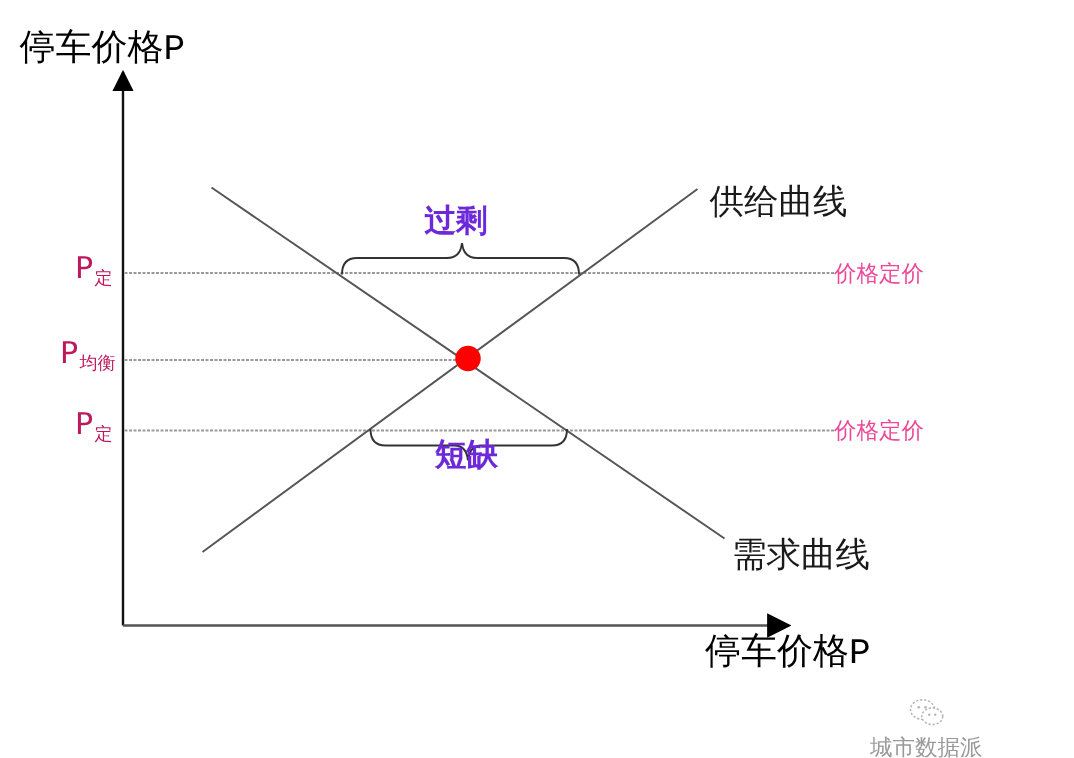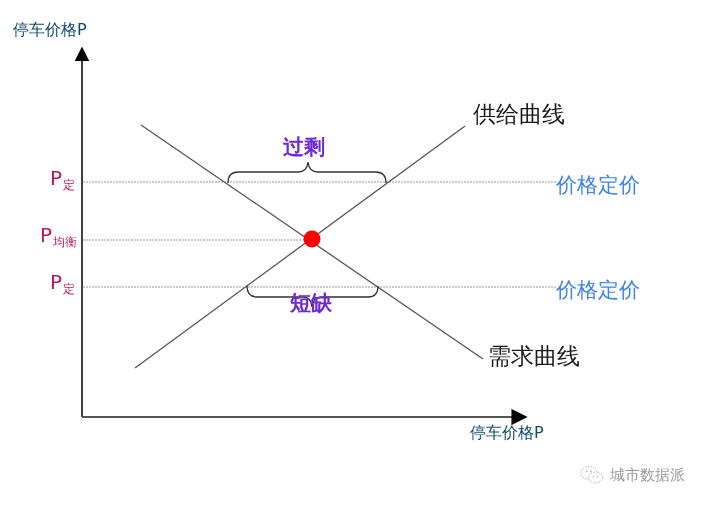--- a/index.html
+++ b/index.html
@@ -1,26 +1,26 @@
 <!DOCTYPE html>
 <html><head>
   <meta charset="utf-8">
   <style>
     html, body { margin: 0; padding: 0; background: #ffffff; }
     body { width: 716px; height: 505px; position: relative; overflow: hidden;
            font-family: "DejaVu Sans", "Liberation Sans", sans-serif; }
     #canvas { position: absolute; left: 0; top: 0; width: 716px; height: 505px; }
     .lbl { position: absolute; white-space: nowrap; line-height: 1; }
-    .axis-title { font-size: 16px; color: #0c4a6e; }
+    .axis-title { font-size: 24px; color: #000000; font-family: Liberation Mono, monospace; }
     .curve-label { font-size: 23px; color: #1a1a1a; }
     .p-label { font-size: 20px; color: #be185d; }
     .p-label .sub { font-size: 12px; position: relative; top: 4px; margin-left: 1px; }
-    .price-tag { font-size: 21px; color: #3b82f6; }
+    .price-tag { font-size: 15px; color: #ec4899; }
     .bracket-label { font-size: 21px; font-weight: bold; color: #6d28d9; }
-    .watermark { font-size: 15px; color: #9a9a9a; display: flex; align-items: center; gap: 6px; }
+    .watermark { font-size: 15px; color: #9a9a9a; display: flex; align-items: center; gap: 6px; flex-direction: column; }
   </style>
 </head>
 <body>
 
 <svg id="canvas" width="716" height="505" viewBox="0 0 716 505" xmlns="http://www.w3.org/2000/svg">
   <defs>
     <marker id="arrow" viewBox="0 0 10 10" refX="9" refY="5" markerWidth="9" markerHeight="9" orient="auto">
       <path d="M0,0 L10,5 L0,10 z" fill="#000"></path>
     </marker>
   </defs>
@@ -40,22 +40,22 @@
   <path d="M228,183 Q228,172 238,172 L298,172 Q307,172 308,162 Q309,172 318,172 L376,172 Q386,172 386,183" fill="none" stroke="#333" stroke-width="1.3"></path>
 
   <path d="M247,286 Q247,297 257,297 L303,297 Q311,297 312,307 Q313,297 321,297 L368,297 Q378,297 378,286" fill="none" stroke="#333" stroke-width="1.3"></path>
 
   <circle cx="312" cy="239" r="8.5" fill="#ff0000"></circle>
 </svg>
 
 <div class="lbl axis-title" style="left:13px; top:22px;">停车价格P</div>
 <div class="lbl axis-title" style="left:470px; top:425px;">停车价格P</div>
 
-<div class="lbl curve-label" style="left:473px; top:103px;">供给曲线</div>
-<div class="lbl curve-label" style="left:488px; top:345px;text-align:center;">需求曲线</div>
+<div class="lbl curve-label" style="left:473px; top:124px;">供给曲线</div>
+<div class="lbl curve-label" style="left:488px; top:359px;text-align:center;">需求曲线</div>
 
 <div class="lbl p-label" style="left:50px; top:168px;">
   <span>P</span><span class="sub">定</span>
 </div>
 <div class="lbl p-label" style="left:40px; top:225px;">
   <span>P</span><span class="sub">均衡</span>
 </div>
 <div class="lbl p-label" style="left:50px; top:272px;">
   <span>P</span><span class="sub">定</span>
 </div>

